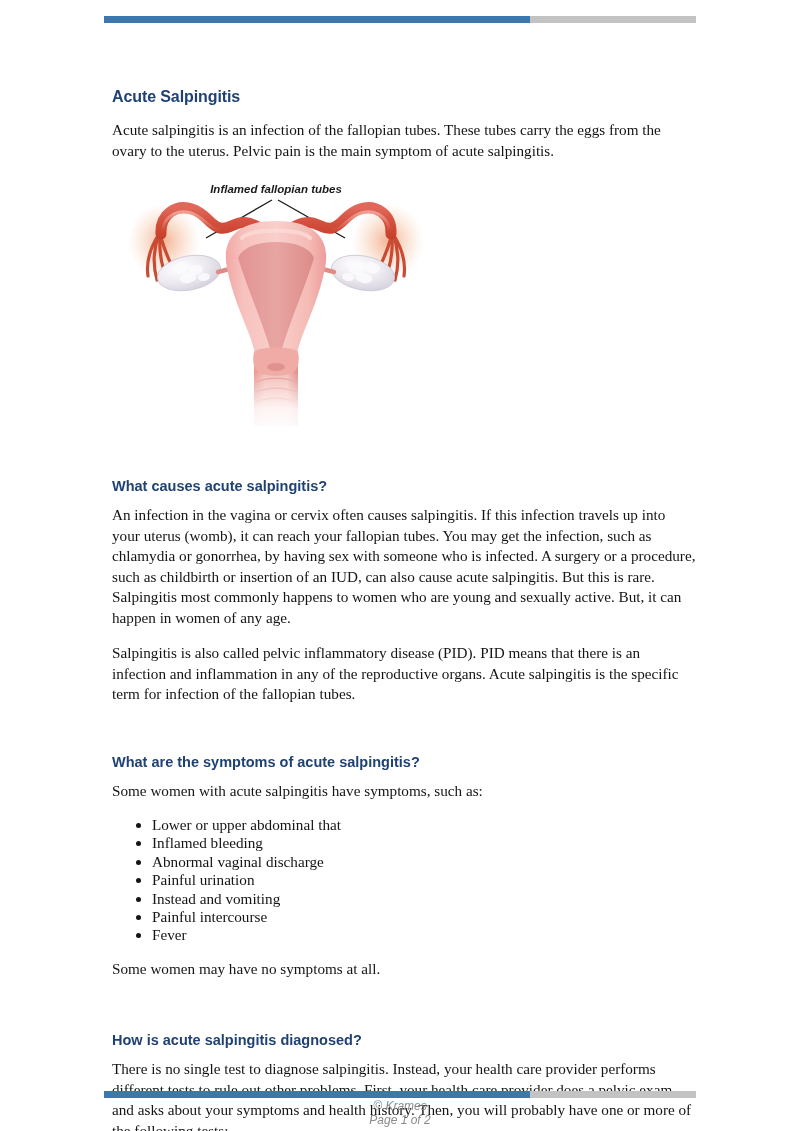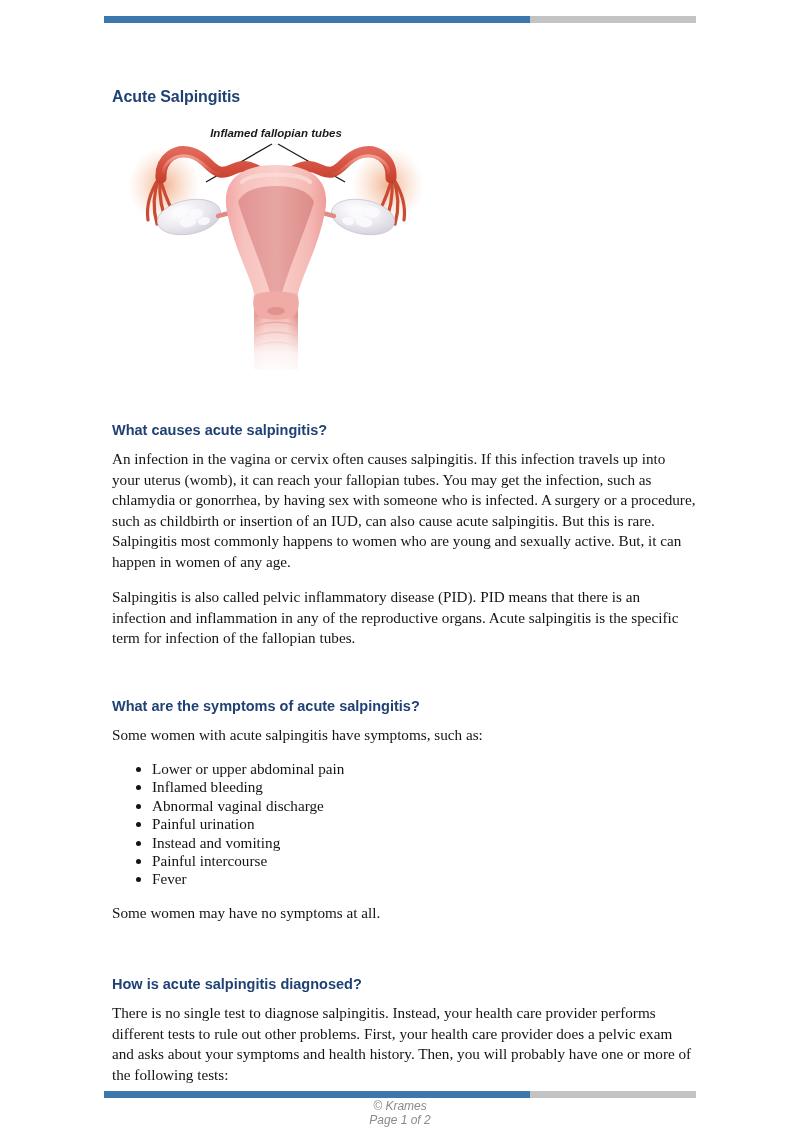--- a/index.html
+++ b/index.html
@@ -127,20 +127,21 @@
 
   <div class="rule rule-top">
     <div class="seg-blue" style="width:72%"></div>
     <div class="seg-gray"></div>
   </div>
 
   <div class="content">
 
     <h1 class="doc-title">Acute Salpingitis</h1>
 
+    <p class="body-text">Acute salpingitis is an infection of the fallopian tubes. These tubes carry the eggs from the ovary to the uterus. Pelvic pain is the main symptom of acute salpingitis.</p>
 
     <div class="figure">
       <svg width="300" height="268" viewBox="0 0 300 268" xmlns="http://www.w3.org/2000/svg">
         <defs>
           <radialGradient id="glowL" cx="50%" cy="50%" r="50%">
             <stop offset="0%" stop-color="#E8743C" stop-opacity="0.55"></stop>
             <stop offset="45%" stop-color="#EE9460" stop-opacity="0.32"></stop>
             <stop offset="100%" stop-color="#F4B48C" stop-opacity="0"></stop>
           </radialGradient>
           <radialGradient id="glowR" cx="50%" cy="50%" r="50%">
@@ -283,21 +284,21 @@
 
     <h2 class="section-title">What causes acute salpingitis?</h2>
     <p class="body-text">An infection in the vagina or cervix often causes salpingitis. If this infection travels up into your uterus (womb), it can reach your fallopian tubes. You may get the infection, such as chlamydia or gonorrhea, by having sex with someone who is infected. A surgery or a procedure, such as childbirth or insertion of an IUD, can also cause acute salpingitis. But this is rare. Salpingitis most commonly happens to women who are young and sexually active. But, it can happen in women of any age.</p>
     <p class="body-text">Salpingitis is also called pelvic inflammatory disease (PID). PID means that there is an infection and inflammation in any of the reproductive organs. Acute salpingitis is the specific term for infection of the fallopian tubes.</p>
 
     <div class="sect-gap-2"></div>
 
     <h2 class="section-title">What are the symptoms of acute salpingitis?</h2>
     <p class="body-text">Some women with acute salpingitis have symptoms, such as:</p>
     <ul class="bullets">
-      <li>Lower or upper abdominal pain</li>
+      <li>Lower or upper abdominal that</li>
       <li>Inflamed bleeding</li>
       <li>Abnormal vaginal discharge</li>
       <li>Painful urination</li>
       <li>Instead and vomiting</li>
       <li>Painful intercourse</li>
       <li>Fever</li>
     </ul>
 
     <div class="sect-gap-4"></div>
 

